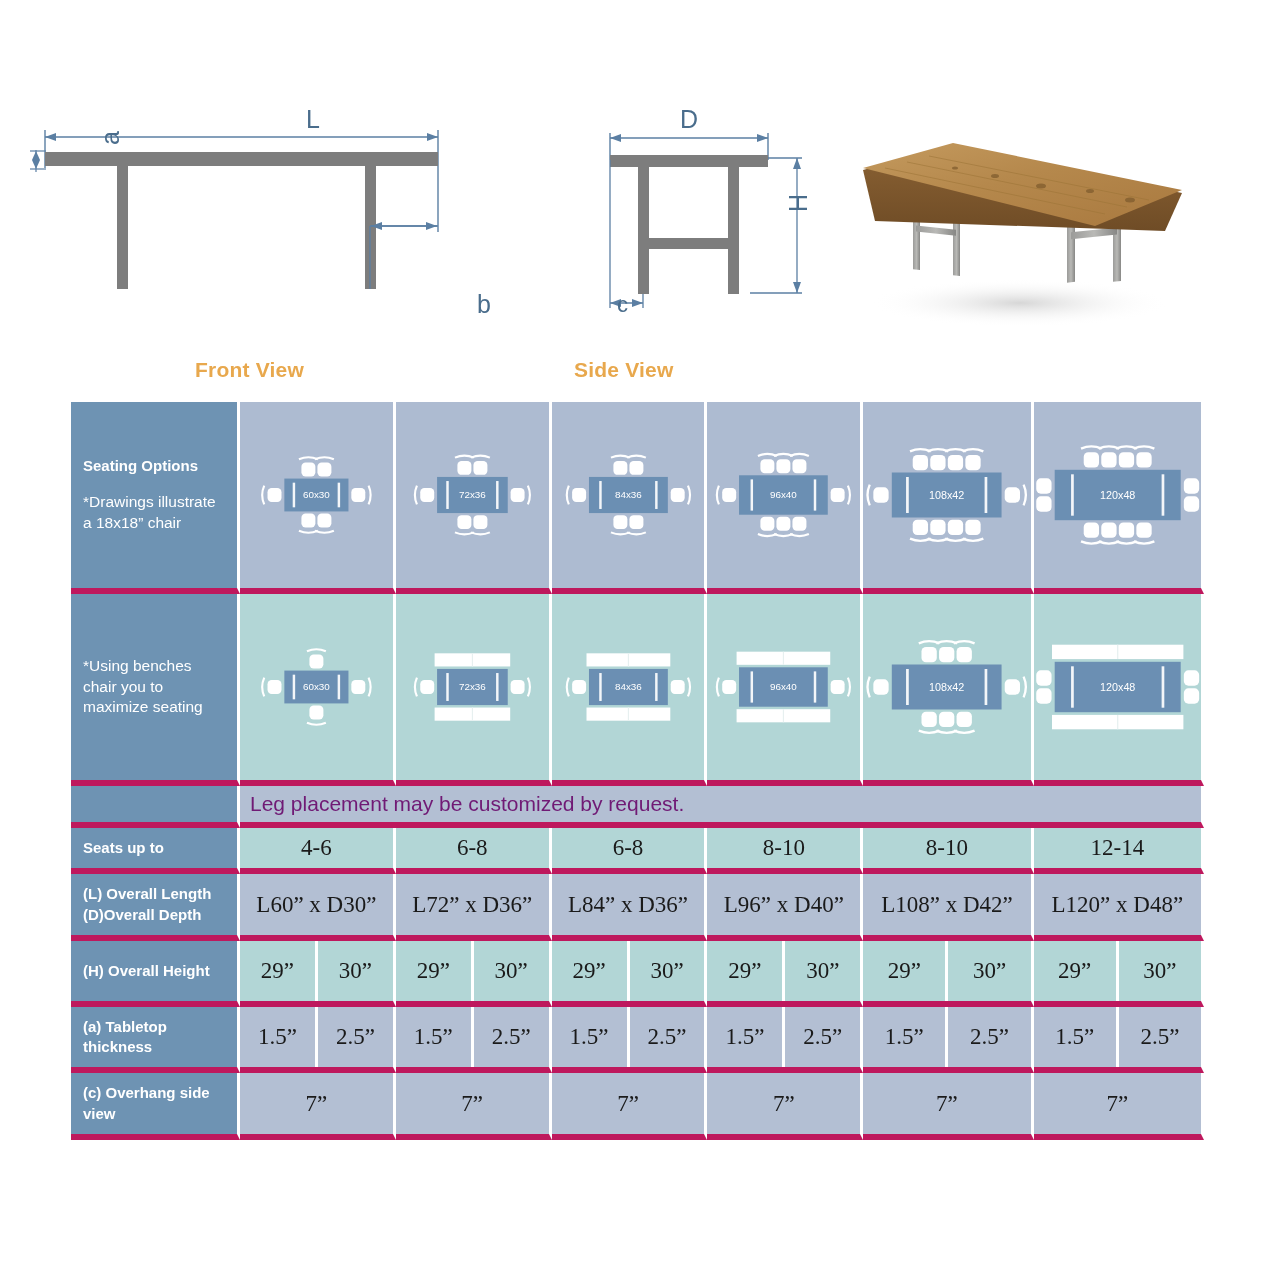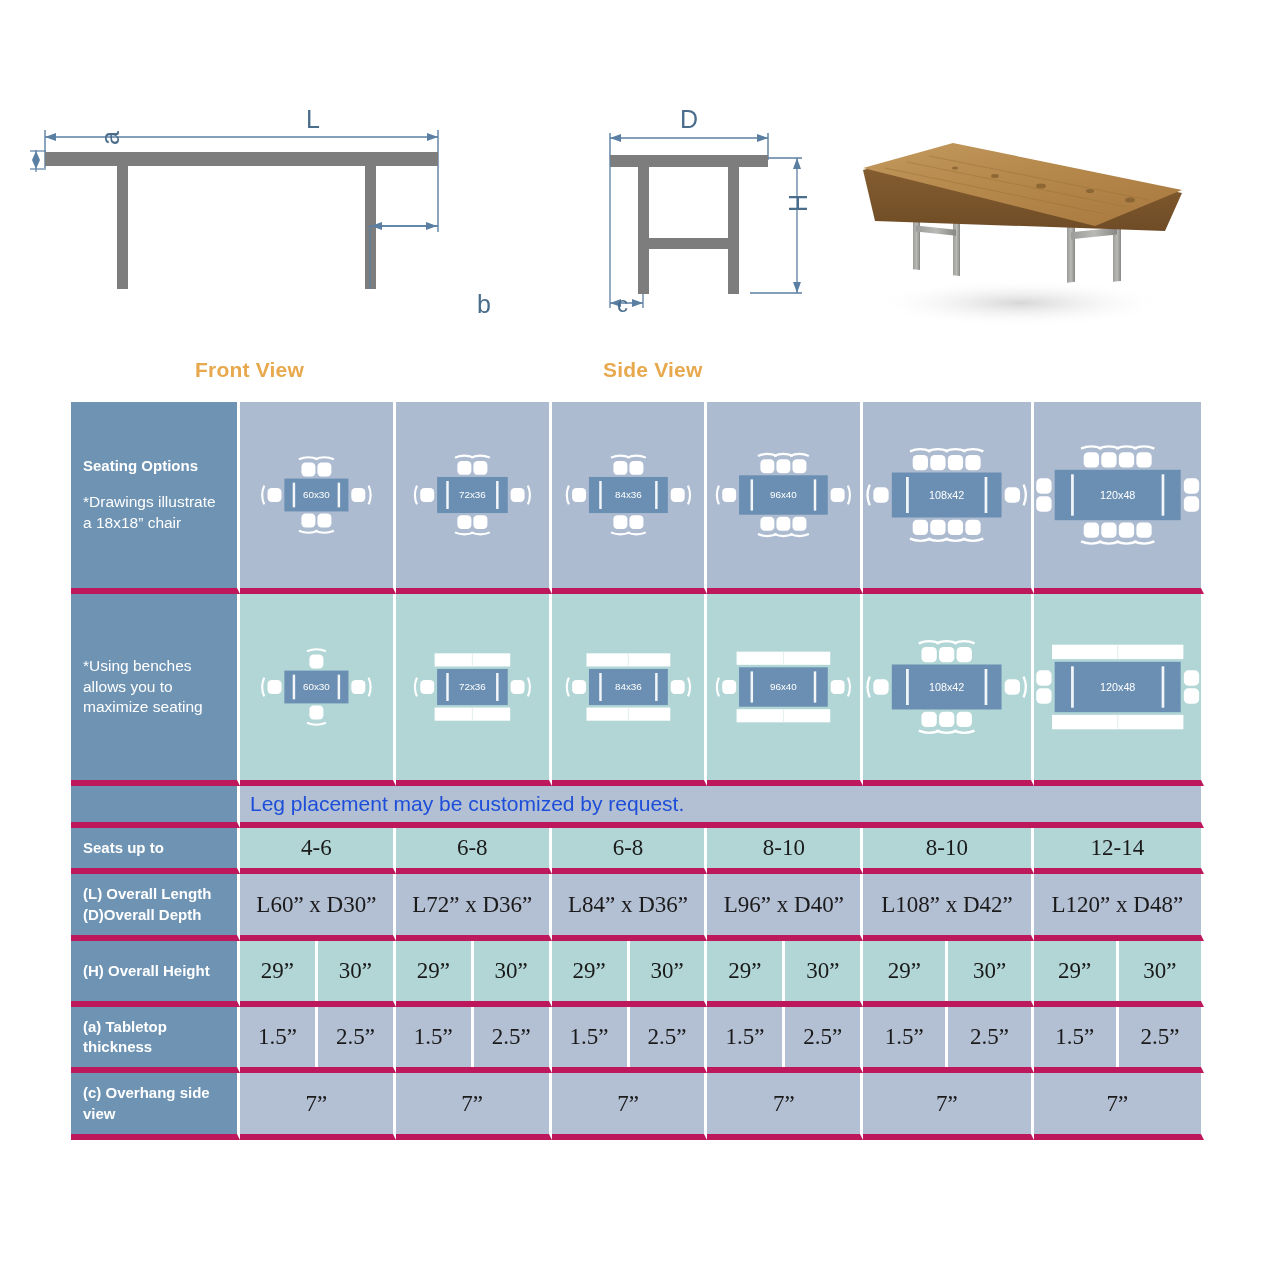--- a/index.html
+++ b/index.html
@@ -60,21 +60,21 @@
   .cell-teal{background:#b2d6d6;}
   .cell-lav{background:#b3bfd3;}
   .val{
     text-align:center;
     color:#1a1a1a;
     font-family:"Liberation Serif", serif;
     font-size:23px;
   }
   .legnote{
     background:#b3bfd3;
-    color:#1d4ed8;
+    color:#701a75;
     font-size:21px;
     font-family:"Liberation Sans", sans-serif;
     padding:6px 0 6px 10px !important;
     text-align:left;
   }
   .hdr-blank{background:#6e93b3;}
 
   
   .diagcell{height:192px;position:relative;}
   .diag-a{background:#adbbd1;}
@@ -160,21 +160,21 @@
       <line x1="20" y1="303" x2="53" y2="303"></line>
     </g>
     <polygon points="20,303 31,299 31,307" fill="#5b7fa3"></polygon>
     <polygon points="53,303 42,299 42,307" fill="#5b7fa3"></polygon>
   </svg>
 
   <span class="dimtext" style="left:680px;top:105px;">D</span>
   <span class="dimtext" style="left:784px;top:212px;transform:rotate(-90deg);transform-origin:left top;">H</span>
   <span class="dimtext small" style="left:617px;top:292px;">c</span>
 
-  <span class="viewlabel" style="left:603px;top:358px;">Side View</span>
+  <span class="viewlabel" style="left:574px;top:358px;">Side View</span>
 
   <svg id="photo" viewBox="0 0 355 205">
     <defs>
       <linearGradient id="woodtop" x1="0" y1="0" x2="1" y2="1">
         <stop offset="0%" stop-color="#c49a5e"></stop>
         <stop offset="45%" stop-color="#b5884c"></stop>
         <stop offset="100%" stop-color="#a9793f"></stop>
       </linearGradient>
       <linearGradient id="woodedge" x1="0" y1="0" x2="0" y2="1">
         <stop offset="0%" stop-color="#8c6334"></stop>
@@ -482,21 +482,21 @@
               <rect x="41.2" y="52" width="3" height="46" fill="#ffffff" opacity="0.92"></rect>
               <rect x="141.8" y="52" width="3" height="46" fill="#ffffff" opacity="0.92"></rect>
               <text x="93" y="79" text-anchor="middle" fill="#ffffff" font-family="'Liberation Sans',sans-serif" font-size="12">120x48</text>
             </svg>
           </div>
         </td>
   </tr>
 
   <tr>
     <td class="hdr">
-      <div class="thin">*Using benches allows you to maximize seating</div>
+      <div class="thin">*Using benches chair you to maximize seating</div>
     </td>
     <td class="diagcell diag-b">
           <div class="diagwrap">
             <svg width="186" height="150" viewBox="0 0 186 150">
               <g transform="translate(93,44) rotate(0)">
       <rect x="-8.5" y="-8.5" width="17" height="17" rx="5.1" ry="5.1" fill="#ffffff"></rect>
       <path d="M -11.5 -12.5 Q 0 -17.5 11.5 -12.5" stroke="#ffffff" stroke-width="2.6" fill="none"></path>
     </g>
               <g transform="translate(93,106) rotate(180)">
       <rect x="-8.5" y="-8.5" width="17" height="17" rx="5.1" ry="5.1" fill="#ffffff"></rect>

